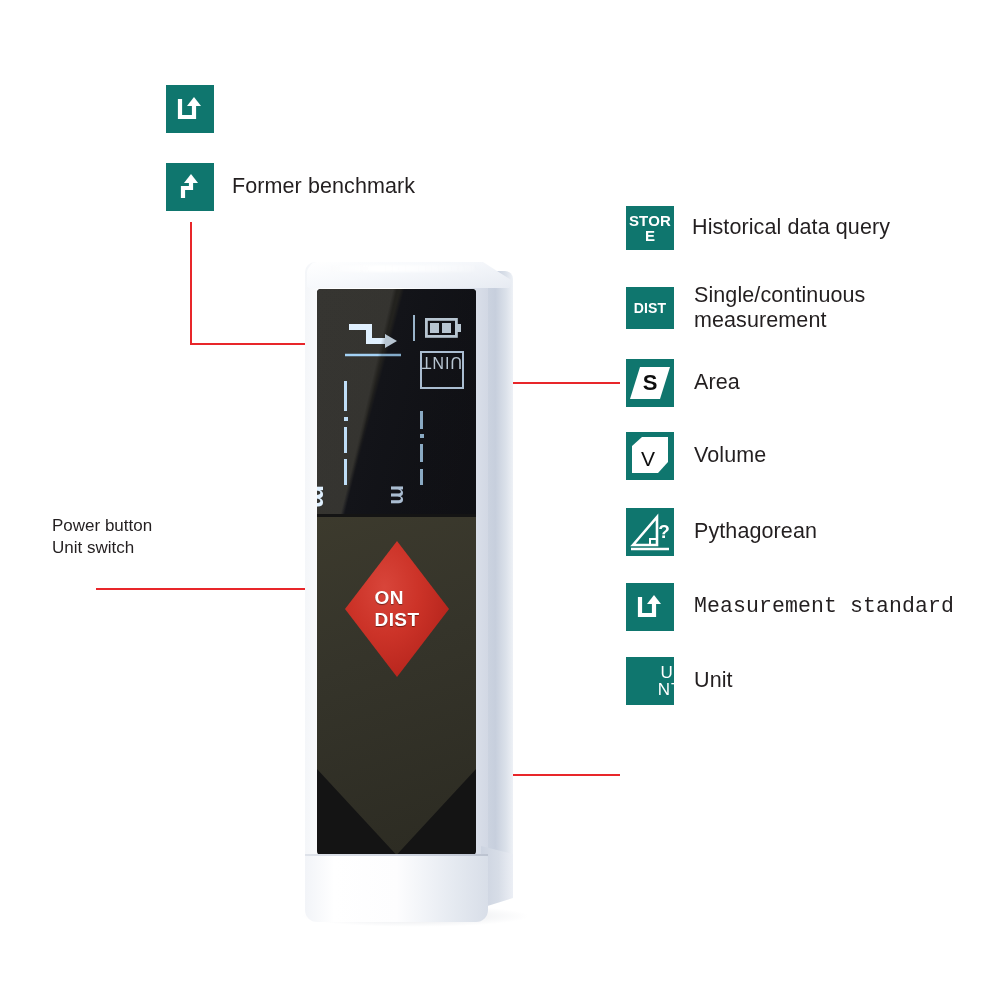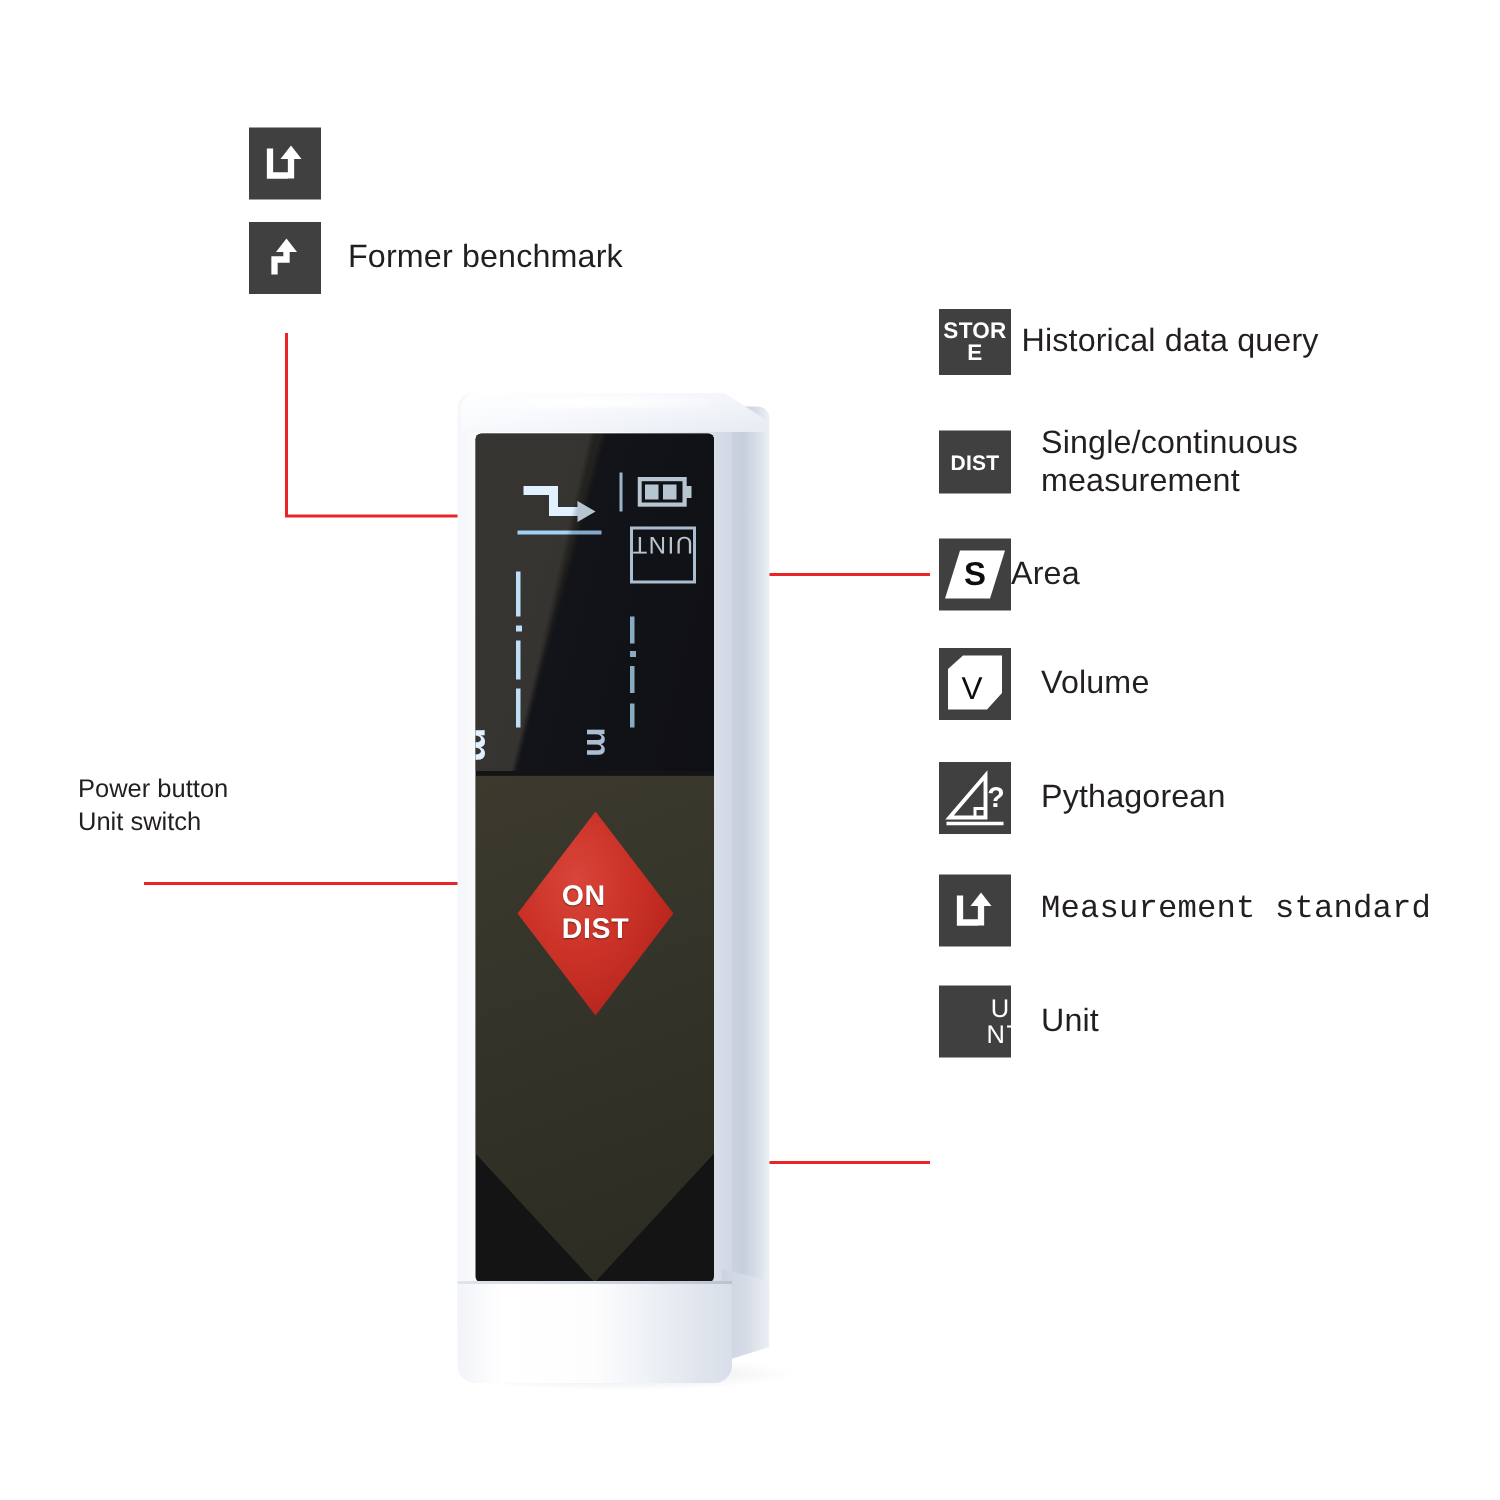--- a/index.html
+++ b/index.html
@@ -8,21 +8,21 @@
     background:#ffffff;
     font-family:"Liberation Sans", sans-serif;
     position:relative;
     overflow:hidden;
     color:#231f20;
   }
   .stage{position:absolute;inset:0;}
 
   
   .icon-tile{
-    background:#404040;
+    background:#0f766e;
     display:flex;align-items:center;justify-content:center;
     color:#ffffff;
     box-sizing:border-box;
     flex:0 0 auto;
   }
   .icon-tile svg{display:block;}
 
   
   .legend-row{position:absolute;display:flex;align-items:center;}
   .legend-label{
@@ -155,57 +155,57 @@
   <div class="legend-row" style="left:166px;top:85px;">
     <div class="icon-tile" style="width:48px;height:48px;">
       <svg width="34" height="34" viewBox="0 0 34 34" aria-hidden="true">
         <path d="M7 7 L7 25 L19 25" fill="none" stroke="#fff" stroke-width="4.2"></path>
         <path d="M21 27 L21 11" fill="none" stroke="#fff" stroke-width="4.2"></path>
         <path d="M21 5 L28 14 L14 14 Z" fill="#fff"></path>
       </svg>
     </div>
   </div>
 
-  <div class="legend-row" style="left:166px;top:148px;">
+  <div class="legend-row" style="left:166px;top:163px;">
     <div class="icon-tile" style="width:48px;height:48px;">
       <svg width="34" height="34" viewBox="0 0 34 34" aria-hidden="true">
         <path d="M10 28 L10 18 L18 18 L18 11" fill="none" stroke="#fff" stroke-width="4.2"></path>
         <path d="M18 4 L25 13 L11 13 Z" fill="#fff"></path>
       </svg>
     </div>
     <div class="legend-label" style="margin-left:18px;">Former benchmark</div>
   </div>
 
   <div class="leader v" style="left:190px;top:222px;height:122px;"></div>
   <div class="leader h" style="left:190px;top:343px;width:186px;"></div>
 
   <div class="legend-row" style="left:626px;top:206px;">
     <div class="icon-tile" style="width:48px;height:44px;">
       <span class="tile-text">STOR
 E</span>
     </div>
-    <div class="legend-label" style="margin-left:7px;">Historical data query</div>
+    <div class="legend-label" style="margin-left:18px;">Historical data query</div>
   </div>
 
   <div class="legend-row" style="left:626px;top:283px;">
     <div class="icon-tile" style="width:48px;height:42px;">
       <span class="tile-text small">DIST</span>
     </div>
     <div class="legend-label" style="margin-left:20px;">Single/continuous
 measurement</div>
   </div>
 
   <div class="legend-row" style="left:626px;top:359px;">
     <div class="icon-tile" style="width:48px;height:48px;position:relative;">
       <svg width="48" height="48" viewBox="0 0 48 48" aria-hidden="true">
         <polygon points="14,8 44,8 34,40 4,40" fill="#ffffff"></polygon>
         <text x="24" y="31" font-family="Liberation Sans, sans-serif" font-size="22" font-weight="700" fill="#0d0d0d" text-anchor="middle">S</text>
       </svg>
     </div>
-    <div class="legend-label" style="">Area</div>
+    <div class="legend-label" style="margin-left:20px;">Area</div>
   </div>
 
   <div class="legend-row" style="left:626px;top:432px;">
     <div class="icon-tile" style="width:48px;height:48px;">
       <svg width="48" height="48" viewBox="0 0 48 48" aria-hidden="true">
         <polygon points="6,14 16,5 42,5 42,30 32,41 6,41" fill="#ffffff"></polygon>
         <text x="22" y="34" font-family="Liberation Sans, sans-serif" font-size="21" fill="#0d0d0d" text-anchor="middle">V</text>
       </svg>
     </div>
     <div class="legend-label" style="margin-left:20px;">Volume</div>

